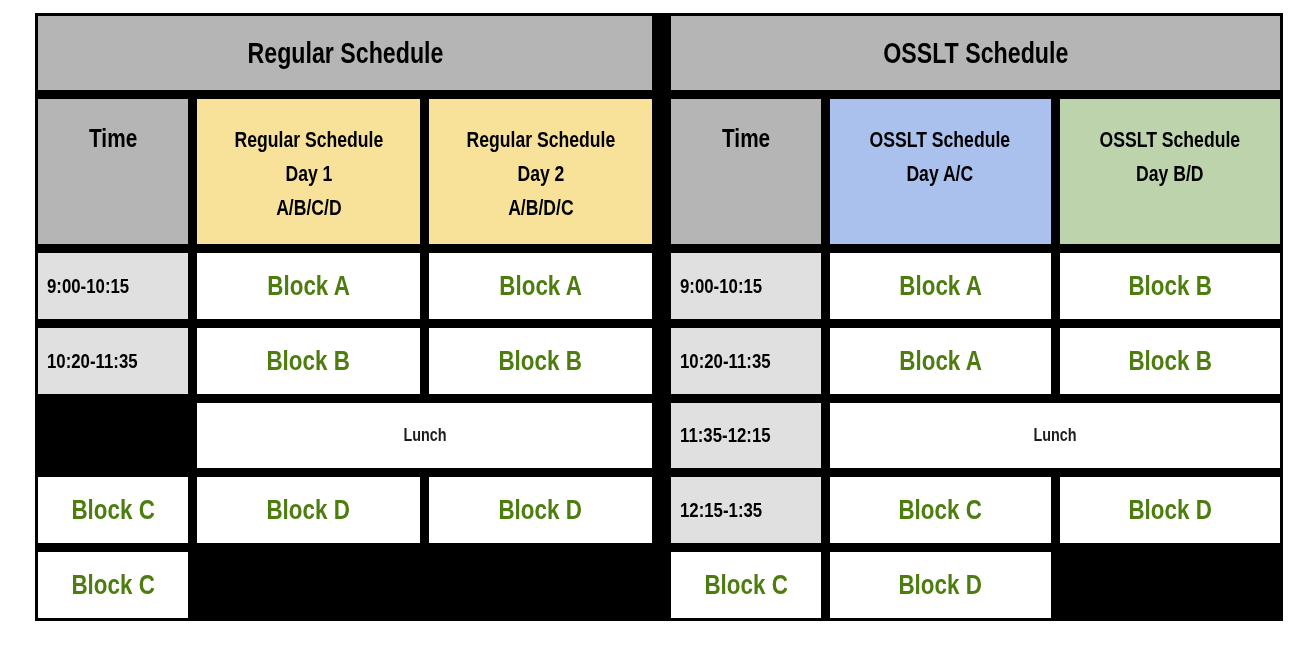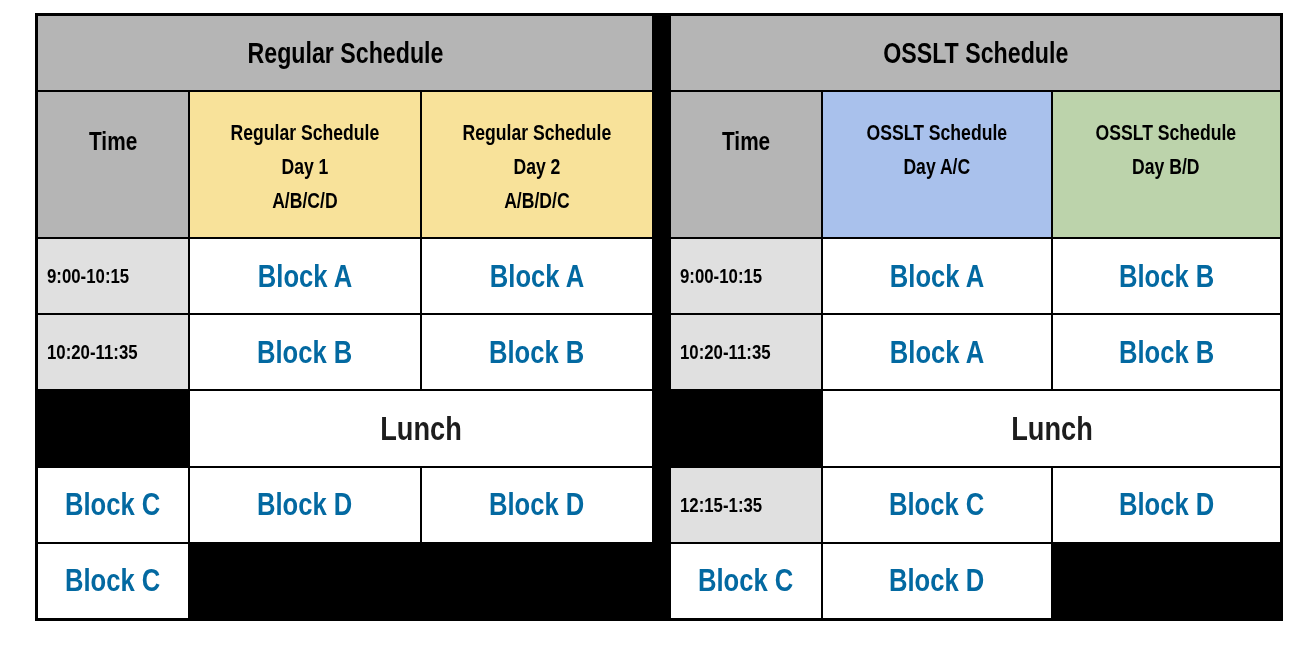--- a/index.html
+++ b/index.html
@@ -21,21 +21,21 @@
     display: flex;
   }
   .grid {
     box-sizing: border-box;
     height: 100%;
     background: var(--border, #000000);
     padding: 3px;
     display: grid;
     grid-template-columns: 150px 1fr 1fr;
     grid-template-rows: 74px 145px repeat(5, 1fr);
-    gap: 2px;
+    gap: 9px;
   }
   .grid.left  { width: 620px; }
   .grid.right { width: 615px; }
   .divider {
     width: 13px;
     height: 100%;
     background: var(--border, #000000);
   }
   .cell {
     background: var(--cell_white, #ffffff);
@@ -44,26 +44,26 @@
     justify-content: center;
     overflow: hidden;
   }
   .gray      { background: var(--header_gray, #b5b5b5); }
   .lightgray { background: var(--time_gray, #e0e0e0); }
   .yellow    { background: var(--yellow, #f8e29a); }
   .blue      { background: var(--blue, #a9c1ec); }
   .green     { background: var(--green, #bcd3ab); }
 
   .title-cell { grid-column: 1 / 4; font-size: 29px; }
-  .timehead   { align-items: flex-start; padding-top: 34px; font-size: 26px; }
+  .timehead   { align-items: flex-start; padding-top: 24px; font-size: 26px; }
   .colhead    { align-items: flex-start; padding-top: 24px; font-size: 22px;
                 text-align: center; line-height: 34px; }
   .time-cell  { justify-content: flex-start; padding-left: 9px; font-size: 21px; }
-  .block-cell { font-size: 32px; color: #0369a1; }
-  .lunch-cell { grid-column: 2 / 4; font-size: 34px; color: #1d1d1d; }
+  .block-cell { font-size: 28px; color: #4d7c0f; }
+  .lunch-cell { grid-column: 2 / 4; font-size: 18px; color: #1d1d1d; }
 
   
   .cnd {
     display: inline-block;
     transform: scaleX(0.8);
     transform-origin: center center;
     white-space: nowrap;
   }
   .time-cell .cnd { transform-origin: left center; }
 </style>
@@ -170,20 +170,23 @@
     <div class="cell lightgray time-cell">
       <span class="cnd">10:20-11:35</span>
     </div>
     <div class="cell block-cell">
       <span class="cnd">Block A</span>
     </div>
     <div class="cell block-cell">
       <span class="cnd">Block B</span>
     </div>
 
+    <div class="cell lightgray time-cell">
+      <span class="cnd">11:35-12:15</span>
+    </div>
     <div class="cell lunch-cell">
       <span class="cnd">Lunch</span>
     </div>
 
     <div class="cell lightgray time-cell">
       <span class="cnd">12:15-1:35</span>
     </div>
     <div class="cell block-cell">
       <span class="cnd">Block C</span>
     </div>

